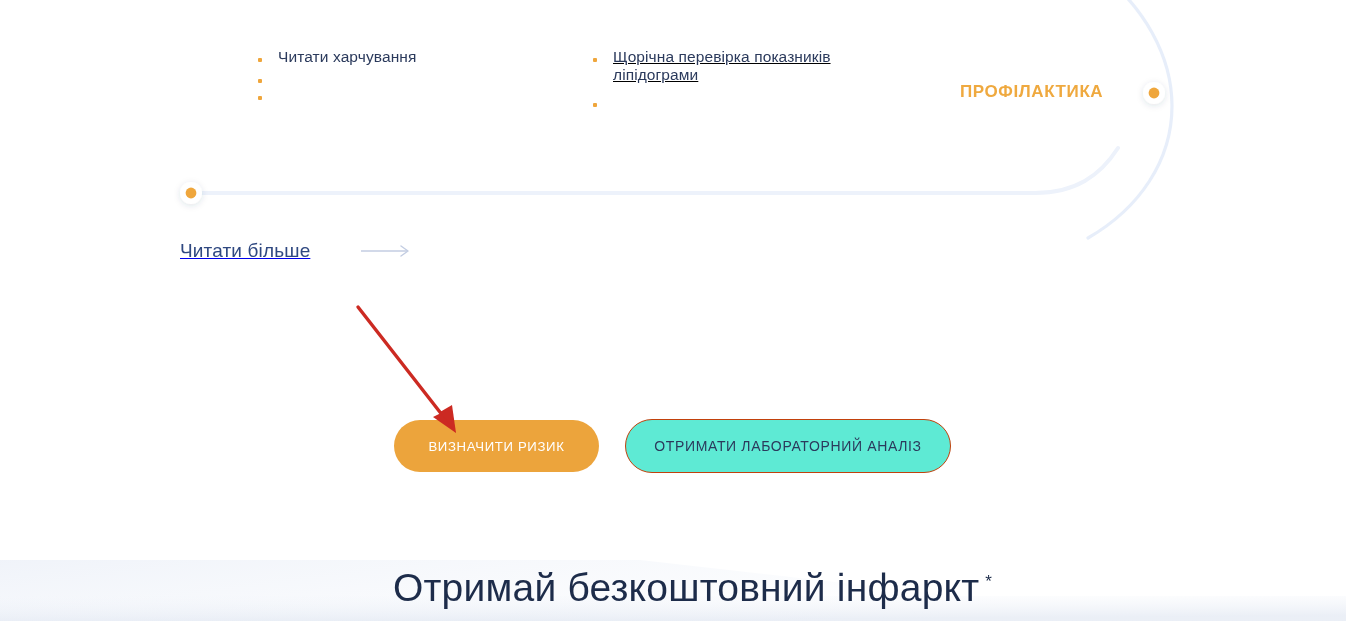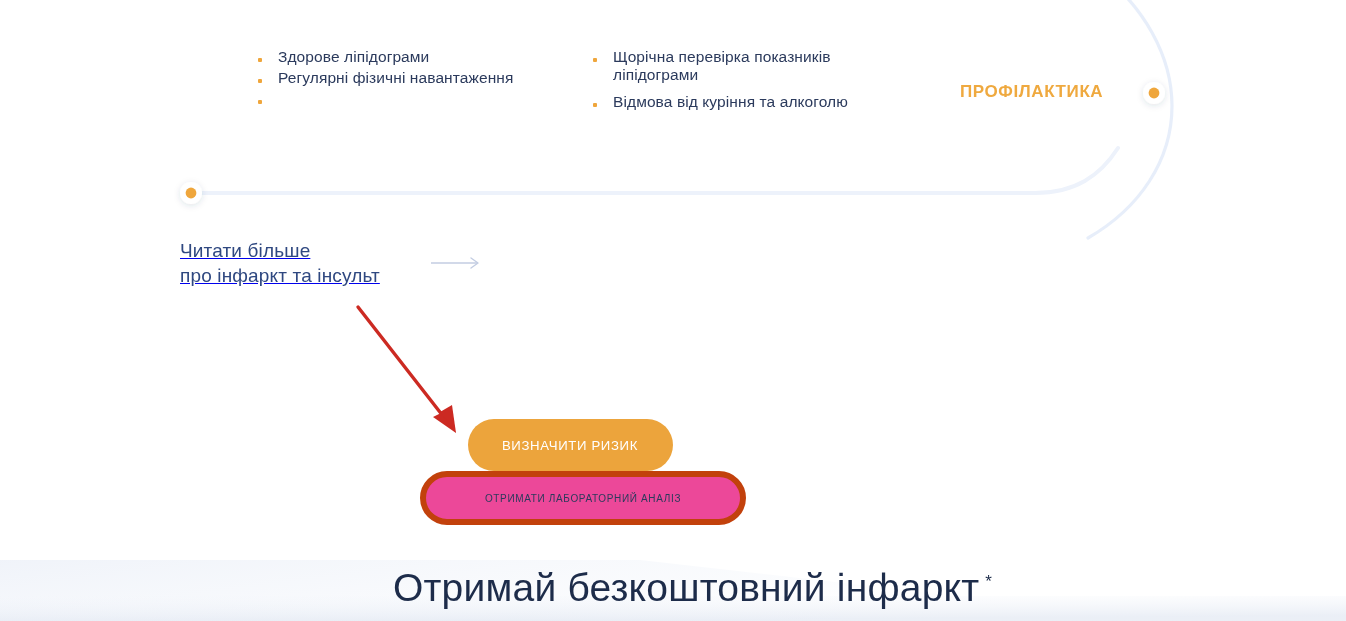--- a/index.html
+++ b/index.html
@@ -45,21 +45,21 @@
     flex-direction: column;
   }
   .col-1 { width: 335px; padding-top: 4px; }
   .col-2 { width: 300px; padding-top: 4px; }
   .bullet-row {
     display: flex;
     flex-direction: row;
     align-items: flex-start;
     margin-bottom: 3px;
   }
-  .col-2 .bullet-row { margin-bottom: 9px; }
+  .col-2 .bullet-row { margin-bottom: 9px; text-decoration: underline; }
   .bullet-dot {
     width: 4px;
     height: 4px;
     background: #efa63c;
     border-radius: 1px;
     margin-top: 10px;
     margin-right: 16px;
     flex: 0 0 auto;
   }
   .bullet-text {
@@ -100,21 +100,21 @@
   .readmore-arrow {
     margin-left: 32px;
     margin-top: 4px;
   }
   
   .cta-row {
     position: absolute;
     left: 394px;
     top: 419px;
     display: flex;
-    flex-direction: column;
+    flex-direction: row;
     align-items: center;
   }
   .btn {
     border: none;
     cursor: pointer;
     font-family: "Liberation Sans", sans-serif;
     letter-spacing: 0.65px;
     white-space: nowrap;
     display: flex;
     align-items: center;
@@ -127,24 +127,24 @@
     border-radius: 26px;
     background: #eca43c;
     color: #ffffff;
     font-size: 13.2px;
   }
   .btn-secondary {
     width: 326px;
     height: 54px;
     margin-left: 26px;
     border-radius: 27px;
-    background: #ec4899;
-    border: 6px solid #c2410c;
+    background: #5eead4;
+    border: 1px solid #c2410c;
     color: #2b3a5c;
-    font-size: 10px;
+    font-size: 14px;
   }
   
   .headline {
     position: absolute;
     left: 393px;
     top: 566px;
     font-size: 39px;
     color: #1d2c4a;
     letter-spacing: 0.2px;
     white-space: nowrap;
@@ -199,48 +199,46 @@
     <circle cx="1154" cy="93" r="5.4" fill="#efa63c"></circle>
     <circle cx="191" cy="193" r="11" fill="#ffffff" filter="url(#dotShadow)"></circle>
     <circle cx="191" cy="193" r="5.4" fill="#efa63c"></circle>
   </svg>
 
   <div class="lists">
 
     <div class="list-col col-1">
       <div class="bullet-row">
         <span class="bullet-dot"></span>
-        <span class="bullet-text">Здорове ліпідограми</span>
-      </div>
-      <div class="bullet-row">
-        <span class="bullet-dot"></span>
-        <span class="bullet-text">Регулярні фізичні навантаження</span>
+        <span class="bullet-text">Читати харчування</span>
+      </div>
+      <div class="bullet-row">
+        <span class="bullet-dot"></span>
       </div>
       <div class="bullet-row">
         <span class="bullet-dot"></span>
       </div>
     </div>
 
     <div class="list-col col-2">
       <div class="bullet-row">
         <span class="bullet-dot"></span>
         <span class="bullet-text">Щорічна перевірка показників ліпідограми</span>
       </div>
       <div class="bullet-row">
         <span class="bullet-dot"></span>
-        <span class="bullet-text">Відмова від куріння та алкоголю</span>
       </div>
     </div>
 
   </div>
 
   <div class="profilaktika">ПРОФІЛАКТИКА</div>
 
   <a class="readmore" href="#">
-    <span class="readmore-text"><span>Читати більше</span><br><span>про інфаркт та інсульт</span></span>
+    <span class="readmore-text"><span>Читати більше</span><br></span>
     <span class="readmore-arrow">
       <svg width="56" height="14" viewBox="0 0 56 14">
         <line x1="2" y1="7" x2="48" y2="7" stroke="#c3cde2" stroke-width="1.4"></line>
         <polyline points="42,2 49,7 42,12" fill="none" stroke="#c3cde2" stroke-width="1.4" stroke-linecap="round" stroke-linejoin="round"></polyline>
       </svg>
     </span>
   </a>
 
   <div class="cta-row">
     <button class="btn btn-primary">ВИЗНАЧИТИ РИЗИК</button>

